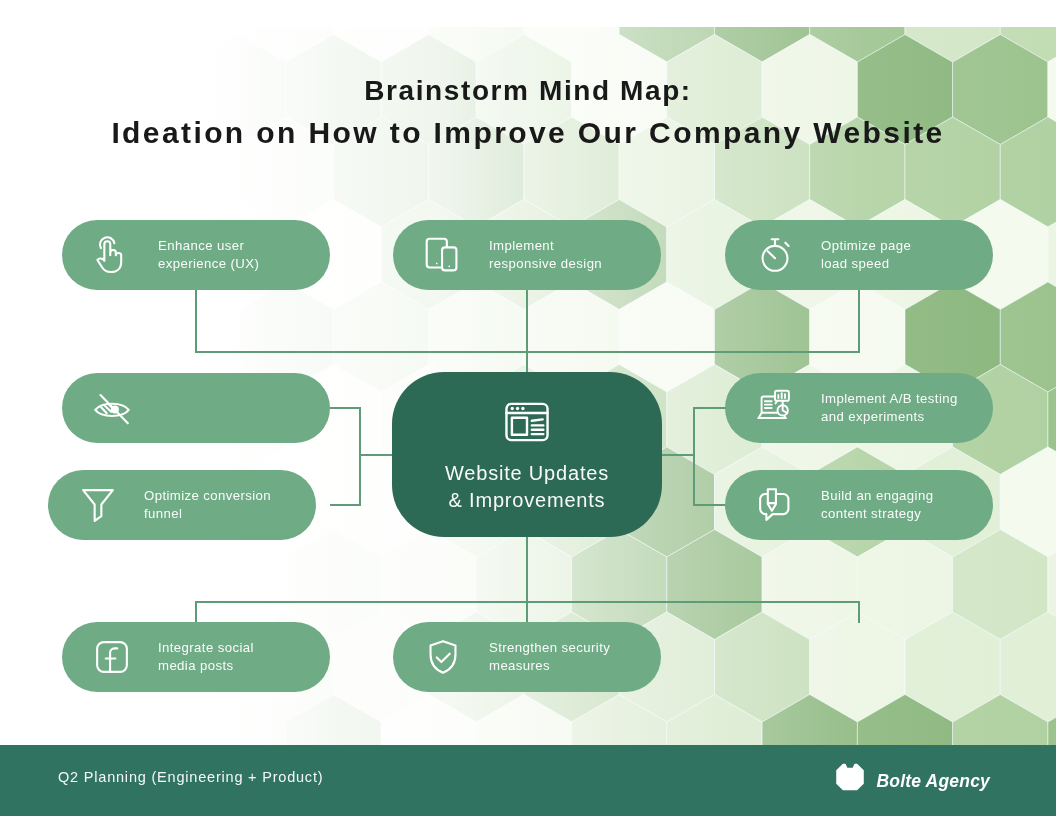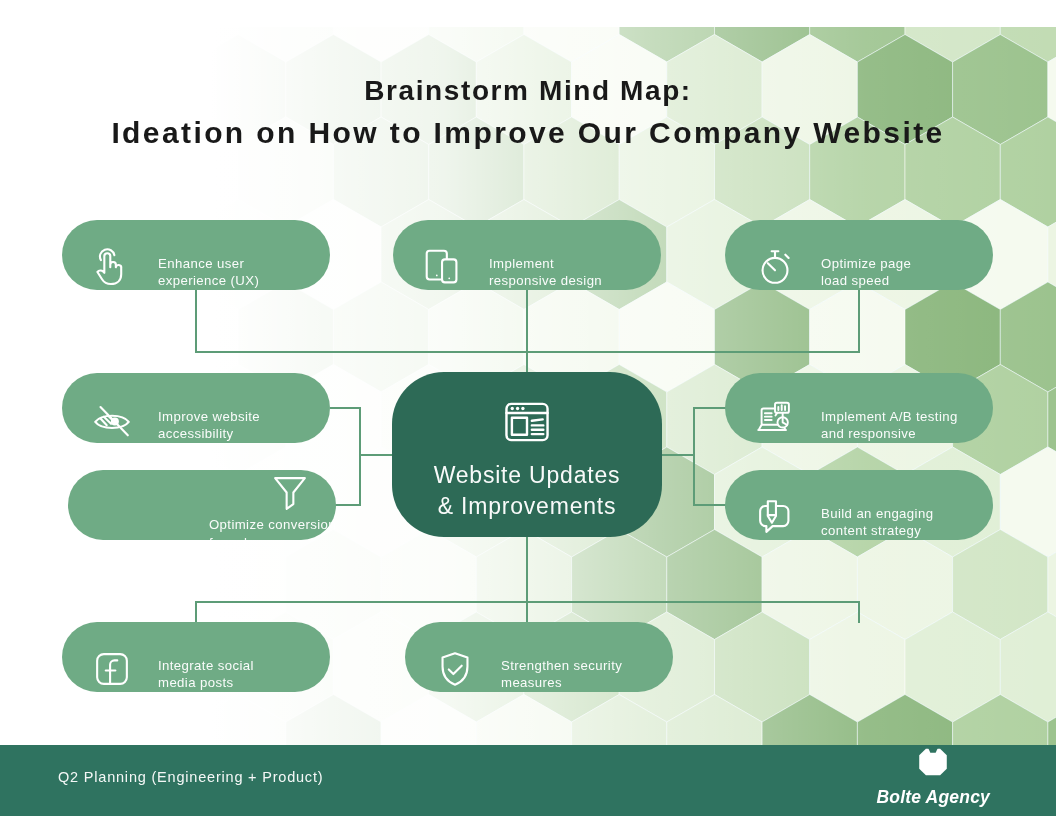--- a/index.html
+++ b/index.html
@@ -5,34 +5,34 @@
   html,body{margin:0;padding:0;background:#fff;}
   .canvas{position:relative;width:1056px;height:816px;background:#7dd3fc;overflow:hidden;
           font-family:"Liberation Sans",sans-serif;margin-top:27px;}
   .hexbg{position:absolute;left:0;top:0;z-index:0;}
   .connectors{position:absolute;left:0;top:0;z-index:1;}
   .cline{stroke:var(--connector,#5d9c77);stroke-width:2;}
   .title{position:absolute;top:48px;left:0;right:0;text-align:center;z-index:2;color:var(--title-text,#191919);}
   .t1{font-size:28px;font-weight:800;letter-spacing:1.6px;}
   .t2{font-size:30px;font-weight:700;letter-spacing:2.4px;margin-top:9px;}
   .node{position:absolute;width:268px;height:70px;border-radius:35px;background:var(--node-green,#6fab85);
-        display:flex;align-items:flex-end;z-index:2;color:var(--node-text,#fff);}
+        display:flex;align-items:center;z-index:2;color:var(--node-text,#fff);}
   .nicon{width:46px;height:46px;margin-left:27px;margin-right:23px;flex:0 0 auto;display:flex;}
   .nicon svg{width:100%;height:100%;}
   .nlabel{font-size:13.2px;letter-spacing:.4px;line-height:1.34;white-space:pre-line;opacity:.97;}
   .center-node{position:absolute;left:392px;top:345px;width:270px;height:165px;border-radius:52px;
         background:var(--center-teal,#2d6a56);z-index:2;display:flex;flex-direction:column;align-items:center;
         padding-top:21px;box-sizing:border-box;}
   .cicon{width:58px;height:58px;display:flex;}
-  .clabel{margin-top:9px;font-size:23px;color:#fff;letter-spacing:.8px;text-align:center;line-height:1.35;
+  .clabel{margin-top:9px;font-size:20px;color:#fff;letter-spacing:.8px;text-align:center;line-height:1.35;
         white-space:pre-line;opacity:.97;}
   .footer{position:absolute;left:0;right:0;top:718px;height:76px;background:var(--footer-teal,#2f7360);z-index:3;
         display:flex;align-items:center;justify-content:space-between;padding:0 66px 12px 58px;box-sizing:border-box;color:#fff;}
   .caption{font-size:14.5px;letter-spacing:.8px;opacity:.95;}
-  .brand{display:flex;align-items:center;gap:10px;flex-direction:column;}
+  .brand{display:flex;align-items:flex-end;gap:10px;}
   .blogo{display:flex;width:32px;height:30px;}
   .bname{font-size:17.5px;font-weight:700;font-style:italic;letter-spacing:.2px;}
   .maskfill{fill:var(--node-green,#6fab85);}
 </style>
 </head>
 <body>
 
 <div class="canvas">
 
   <svg id="hexbg" class="hexbg" width="1056" height="816">
@@ -261,25 +261,23 @@
 
   <div class="node" style="left:62px;top:346px;">
     <span class="nicon">
       <svg viewBox="0 0 48 48" stroke="#fff" fill="none" stroke-width="2.2" stroke-linecap="round" stroke-linejoin="round">
         <path d="M6.5 26 C13 17.5 35 17.5 41.5 26 C35 34.5 13 34.5 6.5 26 Z"></path>
         <circle cx="27" cy="25.5" r="4.2" fill="#fff" stroke="none"></circle>
         <path d="M12 22.5 l6.5 7 M15.5 20.5 l7.5 7.5 M19.5 19 l5 5"></path>
         <path d="M12 10.5 L40.5 40"></path>
       </svg>
     </span>
-    <span class="nlabel">Improve website
-accessibility</span>
-  </div>
-
-  <div class="node" style="left:68px;top:443px;flex-direction:column;">
+  </div>
+
+  <div class="node" style="left:48px;top:443px;">
     <span class="nicon">
       <svg viewBox="0 0 48 48" stroke="#fff" fill="none" stroke-width="2.2" stroke-linecap="round" stroke-linejoin="round">
         <path d="M8.5 8.5 H39.5 L27.5 23.5 V35.5 L20.5 40.5 V23.5 Z"></path>
       </svg>
     </span>
     <span class="nlabel">Optimize conversion
 funnel</span>
   </div>
 
   <div class="center-node">
@@ -305,21 +303,21 @@
         <path d="M13.5 17 h7 M13.5 20.5 h7 M13.5 24 h7"></path>
         <path d="M10 29 l-2.6 4.7 M32 29 l2.6 4.7 M6.5 34.5 H35.5"></path>
         <rect x="24" y="6" width="14.5" height="10.5" rx="2" class="maskfill" style="fill:var(--node-green,#6fab85)"></rect>
         <path d="M27.5 13.5 v-3 M31 13.5 v-5 M34.5 13.5 v-4"></path>
         <path d="M26.5 16.5 l-2 2.8"></path>
         <circle cx="32" cy="26.5" r="5.4" class="maskfill" style="fill:var(--node-green,#6fab85)"></circle>
         <path d="M32 26.5 V21.2 M32 26.5 l4.6 2.7"></path>
       </svg>
     </span>
     <span class="nlabel">Implement A/B testing
-and responsive</span>
+and experiments</span>
   </div>
 
   <div class="node" style="left:725px;top:443px;">
     <span class="nicon">
       <svg viewBox="0 0 48 48" stroke="#fff" fill="none" stroke-width="2.2" stroke-linecap="round" stroke-linejoin="round">
         <path d="M19 12.5 H32.5 a5.5 5.5 0 0 1 5.5 5.5 V28 a5.5 5.5 0 0 1 -5.5 5.5 H21.5 L15 39.5 V33.5 h-1 a5.5 5.5 0 0 1 -5.5 -5.5 V18 a5.5 5.5 0 0 1 5.5 -5.5 Z"></path>
         <path d="M16.5 7.5 h8.5 V23 l-4.25 7 L16.5 23 Z" class="maskfill" style="fill:var(--node-green,#6fab85)"></path>
         <path d="M16.5 22 h8.5"></path>
       </svg>
     </span>
@@ -332,21 +330,21 @@
       <svg viewBox="0 0 48 48" stroke="#fff" fill="none" stroke-width="2.2" stroke-linecap="round" stroke-linejoin="round">
         <rect x="8.5" y="8.5" width="31" height="31" rx="7"></rect>
         <path d="M29.5 15 h-3 a4.5 4.5 0 0 0 -4.5 4.5 V39.5"></path>
         <path d="M17.5 25.5 h10"></path>
       </svg>
     </span>
     <span class="nlabel">Integrate social
 media posts</span>
   </div>
 
-  <div class="node" style="left:405px;top:595px;">
+  <div class="node" style="left:393px;top:595px;">
     <span class="nicon">
       <svg viewBox="0 0 48 48" stroke="#fff" fill="none" stroke-width="2.2" stroke-linecap="round" stroke-linejoin="round">
         <path d="M24 7.5 L37 12 v9.5 c0 9.5 -5.5 16 -13 19 c-7.5 -3 -13 -9.5 -13 -19 V12 Z"></path>
         <path d="M17.5 24.5 l4.8 4.8 L31 20.5"></path>
       </svg>
     </span>
     <span class="nlabel">Strengthen security
 measures</span>
   </div>
 

